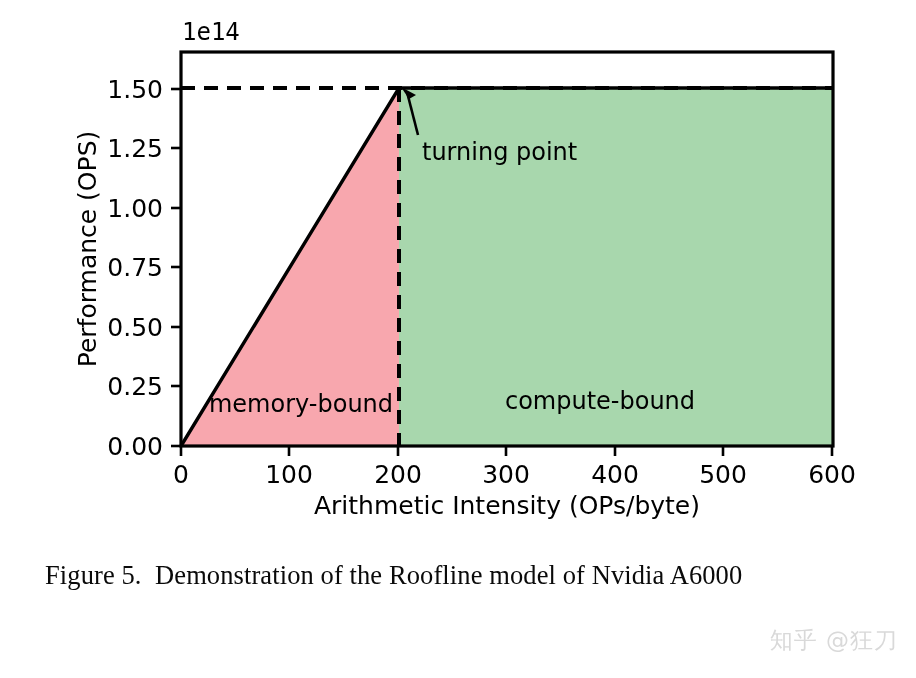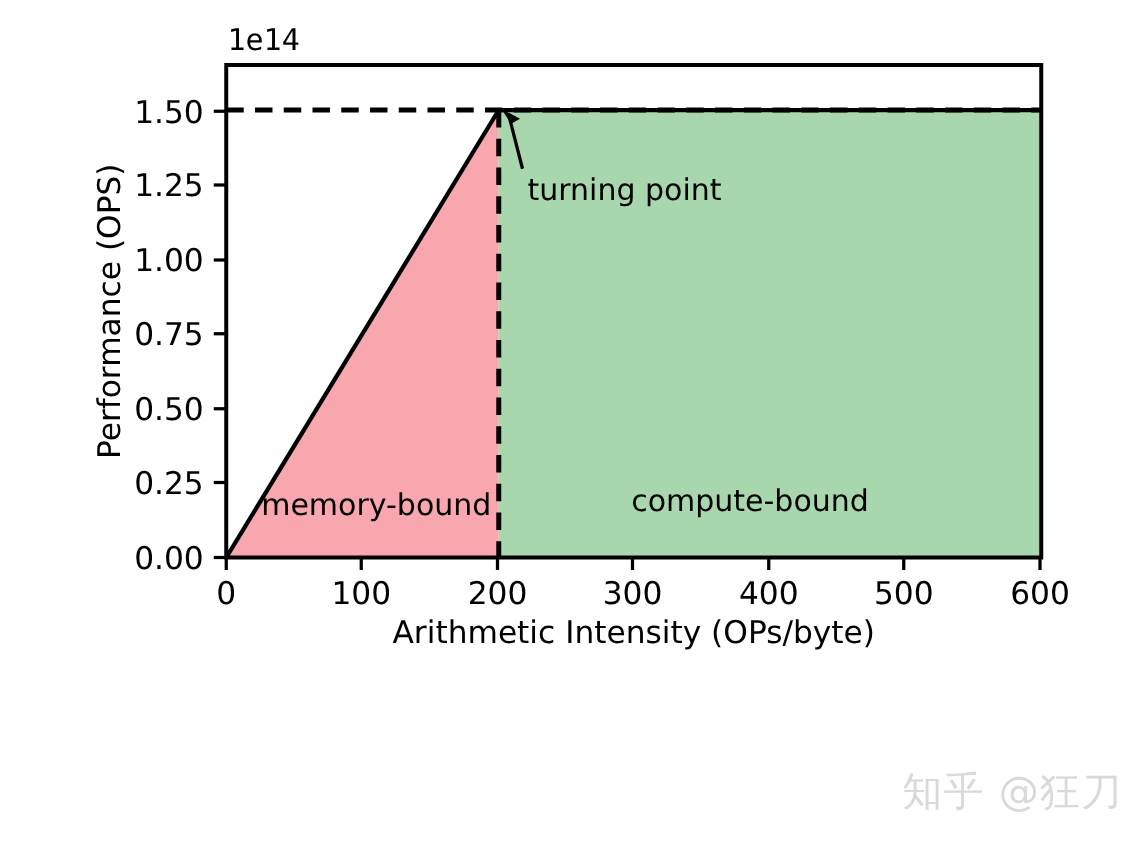--- a/index.html
+++ b/index.html
@@ -67,21 +67,21 @@
     letter-spacing: 0.1px;
   }
   #caption .cap-line { display: block; white-space: pre; }
 
   
   #watermark {
     position: absolute;
     right: 18px;
     bottom: 22px;
     font-family: "DejaVu Sans", sans-serif;
-    font-size: 32px;
+    font-size: 23px;
     color: #d9d9d9;
     letter-spacing: 1px;
     user-select: none;
   }
 </style>
 </head>
 <body>
 
 <div id="page">
 
@@ -153,17 +153,18 @@
 
       <text class="offset-text" x="182" y="40" text-anchor="start">1e14</text>
 
       <text class="axis-text axis-title" x="507" y="514" text-anchor="middle">Arithmetic Intensity (OPs/byte)</text>
 
       <text class="axis-text axis-title" x="96" y="249" text-anchor="middle" transform="rotate(-90 96 249)">Performance (OPS)</text>
     </svg>
   </div>
 
   <div id="caption">
+    <span class="cap-line">Figure 5.  Demonstration of the Roofline model of Nvidia A6000</span>
   </div>
 
   <div id="watermark">知乎 @狂刀</div>
 
 </div>
 
 </body></html>

